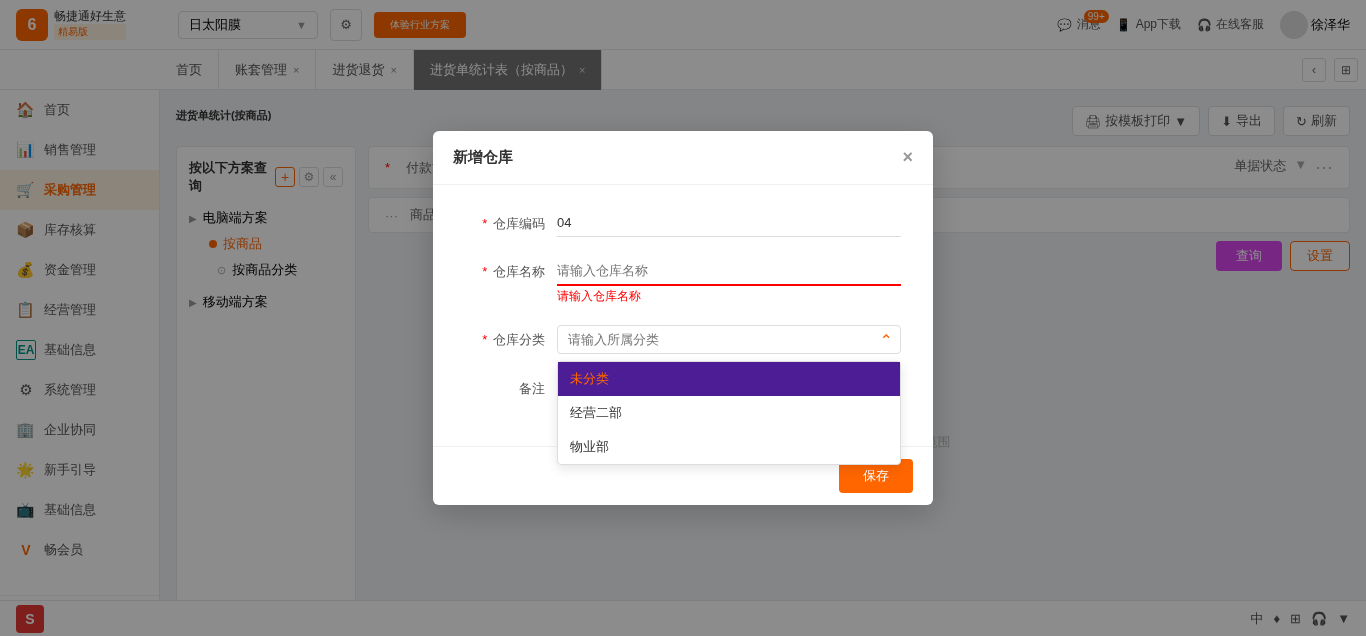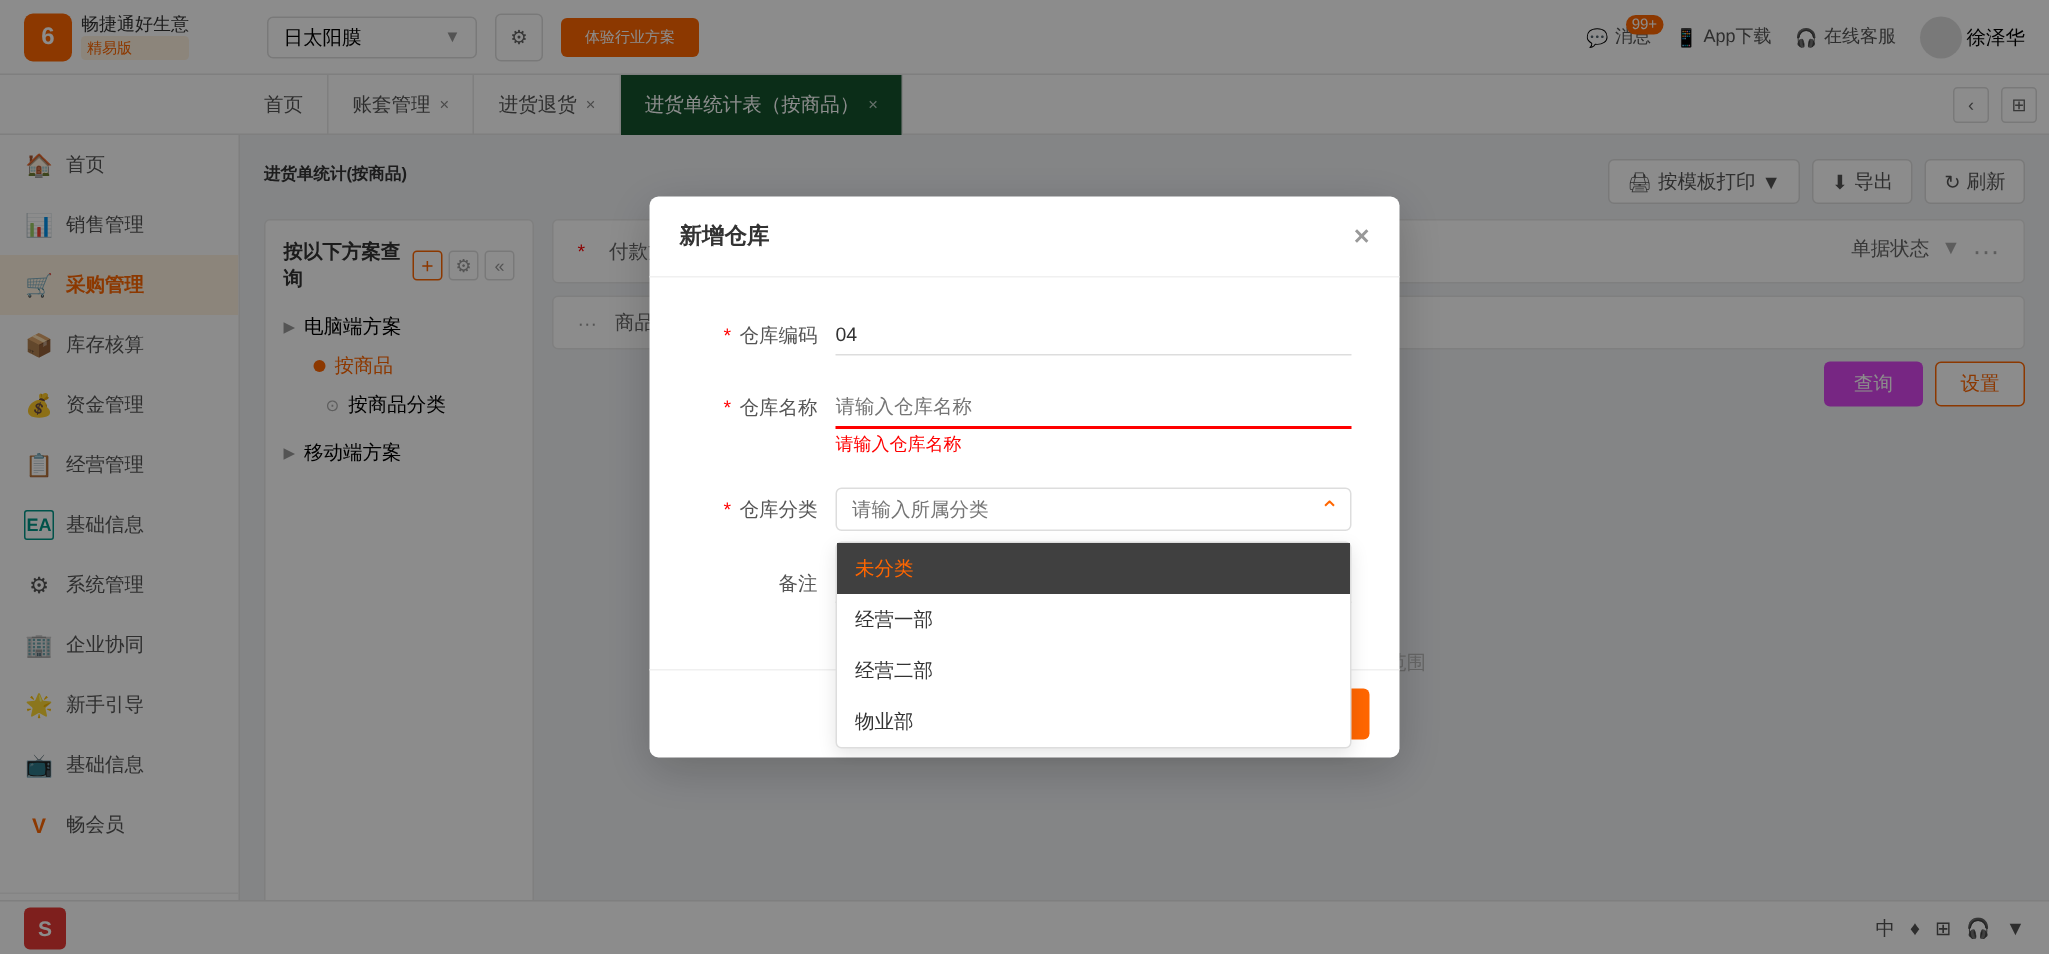--- a/index.html
+++ b/index.html
@@ -75,21 +75,21 @@
       gap: 0;
       position: relative;
     }
     .tab {
       height: 40px; display: flex; align-items: center;
       padding: 0 16px; cursor: pointer; font-size: 13px;
       border-right: 1px solid #e8e8e8; gap: 6px;
       color: #555;
     }
     .tab.active {
-      background: #14532d; color: #fff;
+      background: #737373; color: #fff;
     }
     .tab-close { font-size: 11px; cursor: pointer; opacity: 0.7; }
     .tab-bar-right {
       margin-left: auto;
       display: flex; align-items: center;
       padding-right: 8px; gap: 8px;
     }
     .tab-nav-btn {
       width: 24px; height: 24px;
       border: 1px solid #ddd; border-radius: 3px;
@@ -213,21 +213,21 @@
       position: absolute; top: 36px; left: 0; right: 0;
       background: #fff;
       border: 1px solid #ddd;
       border-radius: 4px;
       z-index: 200;
       box-shadow: 0 4px 12px rgba(0,0,0,0.1);
     }
     .dropdown-item {
       padding: 8px 12px; cursor: pointer; font-size: 13px; color: #333;
     }
-    .dropdown-item.selected { background: #404040; color: #f60; }
+    .dropdown-item.selected { background: #4c1d95; color: #f60; }
     .modal-footer {
       padding: 12px 20px;
       display: flex; justify-content: flex-end; gap: 10px;
       border-top: 1px solid #f0f0f0;
     }
     .btn-save {
       background: #f60; color: #fff;
       border: none; border-radius: 4px;
       padding: 8px 24px; cursor: pointer; font-size: 13px;
     }
@@ -515,21 +515,20 @@
         <div class="form-label">
           <span class="required">*</span>
           <span>仓库分类</span>
         </div>
         <div class="select-wrap">
           <input class="select-input" type="text" placeholder="请输入所属分类" style="border: 1px solid rgb(221, 221, 221); border-radius: 4px; padding: 6px 30px 6px 10px; font-size: 13px; outline: none; width: 100%; color: rgb(204, 204, 204);">
           <span class="select-arrow">⌃</span>
           
           <div class="dropdown">
             <div class="dropdown-item selected">未分类</div>
-            <div class="dropdown-item">经营一部</div>
             <div class="dropdown-item">经营二部</div>
             <div class="dropdown-item">物业部</div>
           </div>
         </div>
       </div>
 
       <div class="form-row">
         <div class="form-label">
           <span>备注</span>
         </div>

